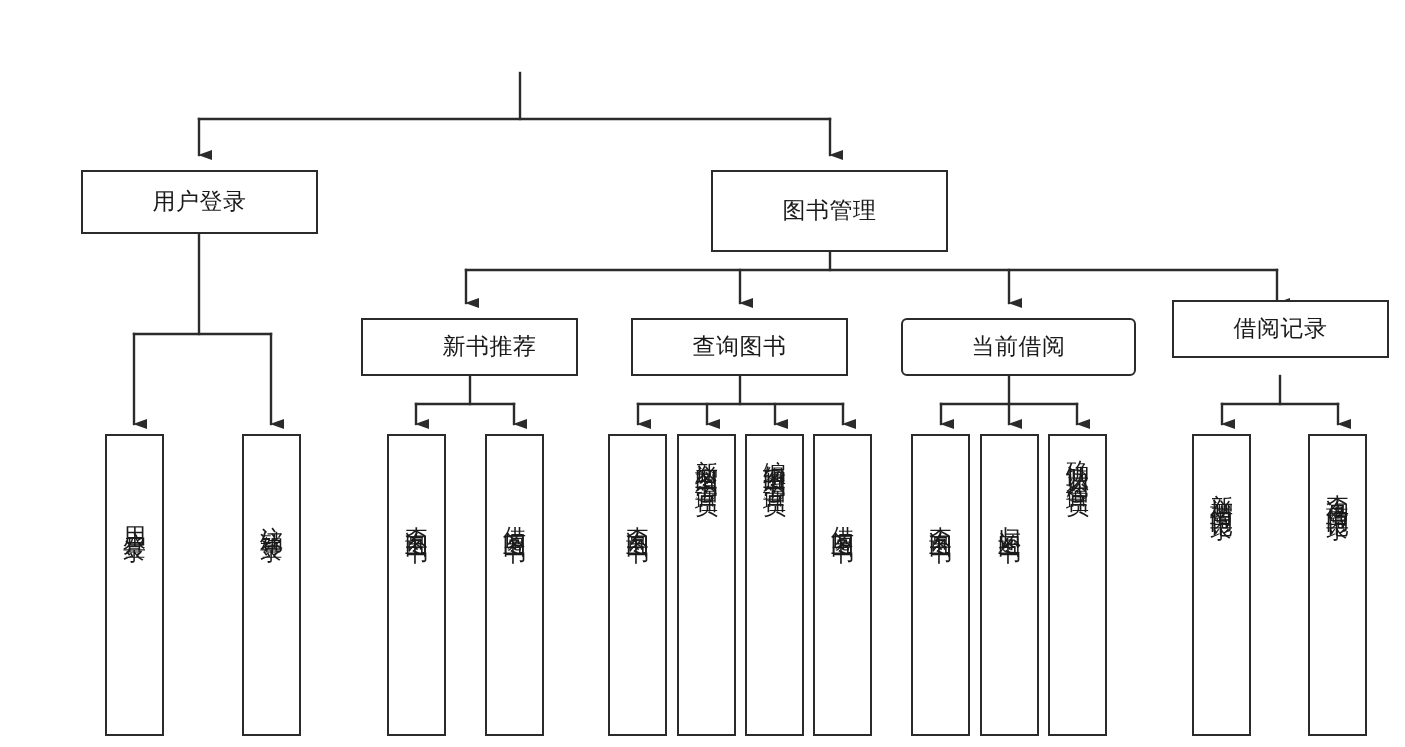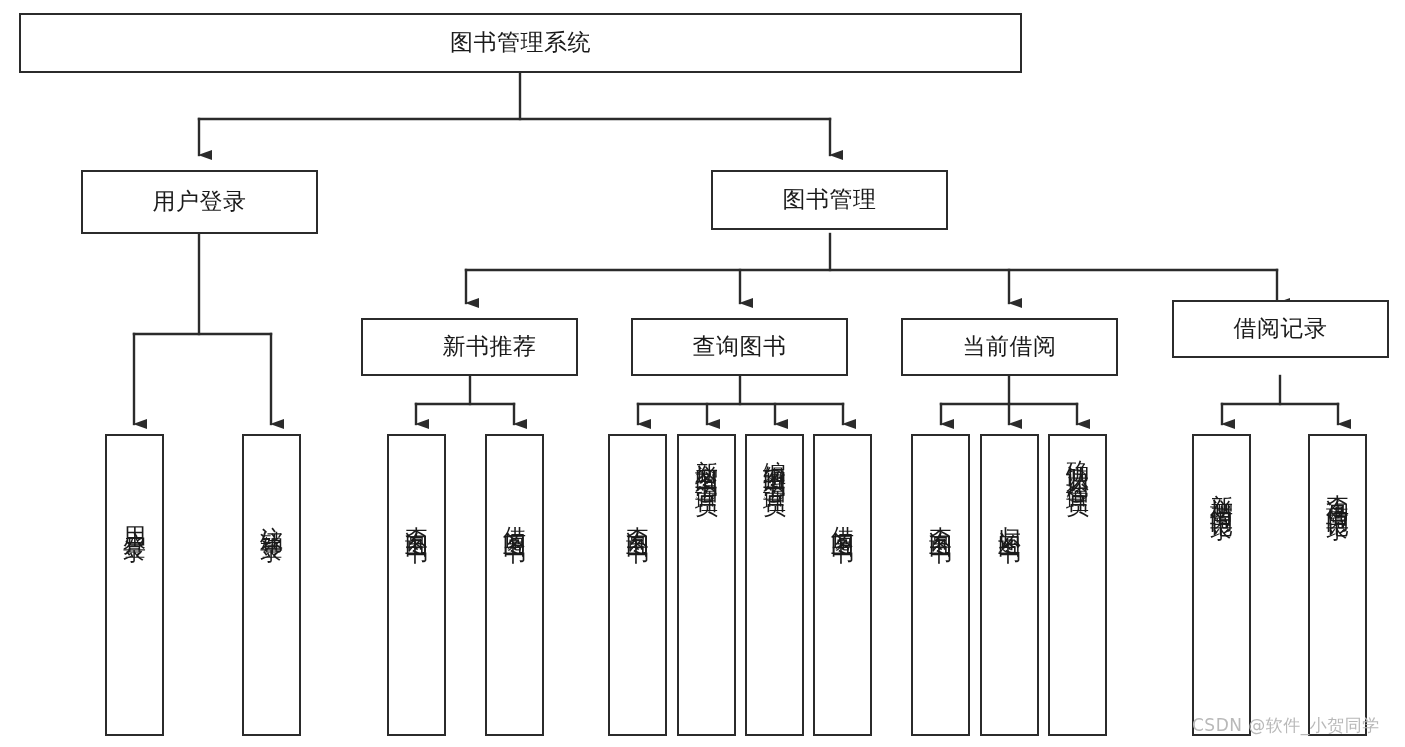--- a/index.html
+++ b/index.html
@@ -132,41 +132,38 @@
       <path d="M 1009 404 L 1009 424" marker-end="url(#arrow)"></path>
       <path d="M 1077 404 L 1077 424" marker-end="url(#arrow)"></path>
 
       <path d="M 1280 376 L 1280 404"></path>
       <path d="M 1222 404 L 1338 404"></path>
       <path d="M 1222 404 L 1222 424" marker-end="url(#arrow)"></path>
       <path d="M 1338 404 L 1338 424" marker-end="url(#arrow)"></path>
     </g>
   </svg>
 
-  <div class="node root horiz" style="left:19px; top:13px; width:1003px; height:60px;">
-    <span class="node-label">图书管理系统</span>
-  </div>
 
   <div class="node horiz" style="left:81px; top:170px; width:237px; height:64px;">
     <span class="node-label">用户登录</span>
   </div>
 
-  <div class="node horiz" style="left:711px; top:170px; width:237px; height:60px;">
+  <div class="node horiz" style="left:711px; top:170px; width:237px; height:82px;">
     <span class="node-label">图书管理</span>
   </div>
 
   <div class="node horiz" style="left:361px; top:318px; width:217px; height:58px;padding-left:40px;">
     <span class="node-label">新书推荐</span>
   </div>
 
   <div class="node horiz" style="left:631px; top:318px; width:217px; height:58px;">
     <span class="node-label">查询图书</span>
   </div>
 
-  <div class="node horiz" style="left:901px; top:318px; width:217px; height:58px;">
+  <div class="node horiz" style="left:901px; top:318px; width:235px; height:58px;border-radius:6px;">
     <span class="node-label">当前借阅</span>
   </div>
 
   <div class="node horiz" style="left:1172px; top:300px; width:217px; height:58px;">
     <span class="node-label">借阅记录</span>
   </div>
 
   <div class="node vert short" style="left:105px; top:434px; width:59px; height:302px;">
     <span class="node-label">用户登录</span>
   </div>
@@ -212,15 +209,14 @@
   </div>
 
   <div class="node vert medium" style="left:1192px; top:434px; width:59px; height:302px;">
     <span class="node-label">新增借阅记录</span>
   </div>
 
   <div class="node vert medium" style="left:1308px; top:434px; width:59px; height:302px;">
     <span class="node-label">查询借阅记录</span>
   </div>
 
-  <div class="watermark">CSDN @软件_小贺同学</div>
 
 </div>
 
 </body></html>

